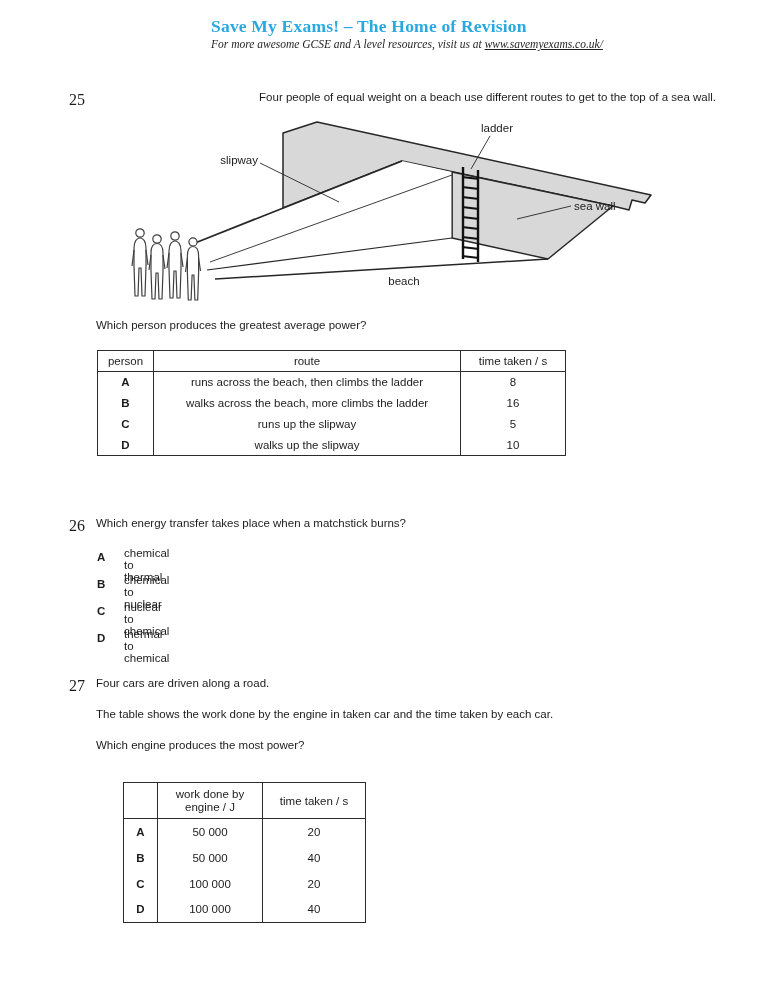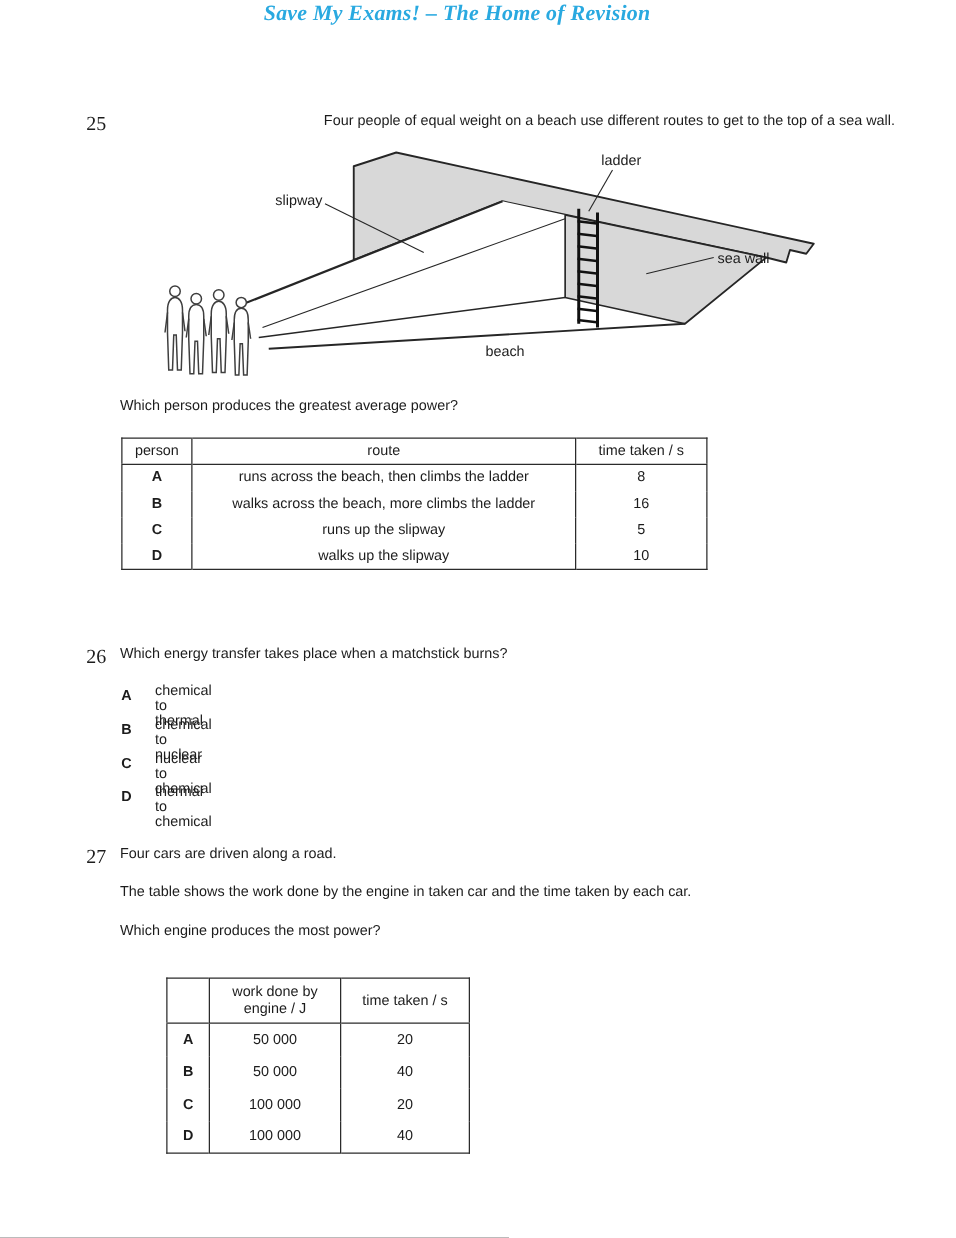--- a/index.html
+++ b/index.html
@@ -40,21 +40,24 @@
   .hdr2line { line-height:13px; }
 
   
   svg text { font-family:"Liberation Sans", sans-serif; font-size:11.5px; fill:#1c1c1c; }
 </style>
 </head>
 <body>
 
 <div class="page">
 
-  <div class="abs brand-title" style="left:211px; top:0;font-style:italic;">Save My Exams! – The Home of Revision</div>
+  <div class="abs brand-title" style="left:211px; top:16px;">Save My Exams! – The Home of Revision</div>
+  <div class="abs brand-sub" style="left:211px; top:38px;">
+    <span>For more awesome GCSE and A level resources, visit us at </span><span class="link">www.savemyexams.co.uk/</span>
+  </div>
 
   <div class="abs qnum" style="left:69px; top:91px;">25</div>
   <div class="abs qtext" style="left:96px; top:91px; width:620px;text-align:right;">Four people of equal weight on a beach use different routes to get to the top of a sea wall.</div>
 
   <svg class="abs" style="left:100px; top:105px;" width="565" height="205" viewBox="100 105 565 205">
 
     <polygon points="283,133 317,122 651,195 645,203 632,200 629,210 613,206 402,161 283,208" fill="#d8d8d8" stroke="#262626" stroke-width="1.5" stroke-linejoin="round"></polygon>
 
     <polygon points="452,172 613,206 548,259 452,238" fill="#d8d8d8" stroke="#262626" stroke-width="1.4" stroke-linejoin="round"></polygon>
 
@@ -164,21 +167,21 @@
   <div class="abs" style="left:97px; top:628px;">
     <span class="opt-letter">D</span>
     <span class="qtext abs" style="left:27px; top:0;">thermal to chemical</span>
   </div>
 
   <div class="abs qnum" style="left:69px; top:677px;">27</div>
   <div class="abs qtext" style="left:96px; top:677px;">Four cars are driven along a road.</div>
   <div class="abs qtext" style="left:96px; top:708px; width:620px;">The table shows the work done by the engine in taken car and the time taken by each car.</div>
   <div class="abs qtext" style="left:96px; top:739px;">Which engine produces the most power?</div>
 
-  <table class="exam t27 abs" style="left:133px; top:782px; width:242px;">
+  <table class="exam t27 abs" style="left:123px; top:782px; width:242px;">
     <colgroup>
         <col style="width:34px">
         <col style="width:105px">
         <col style="width:103px">
       </colgroup>
     <tbody>
         <tr class="head">
       <th></th>
       <th class="vline hdr2line">
         <div>work done by</div>

